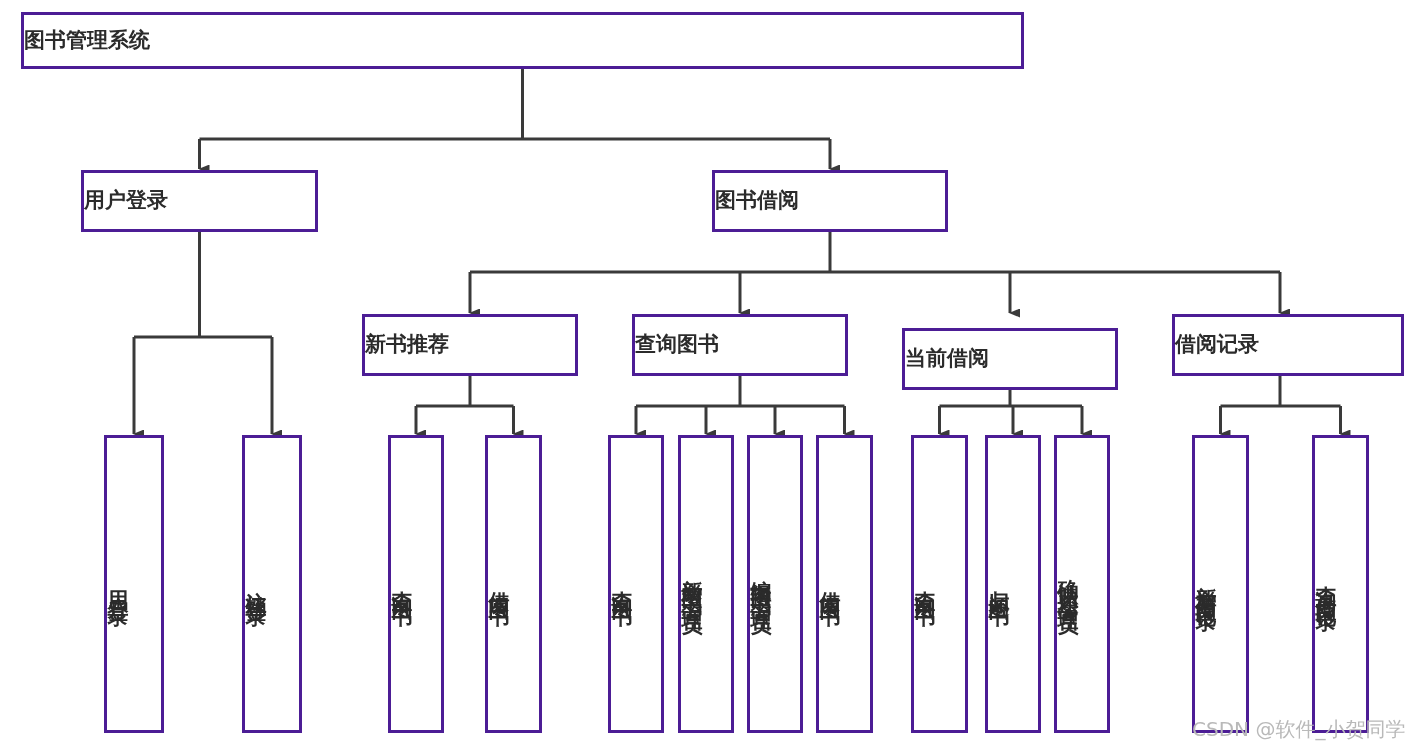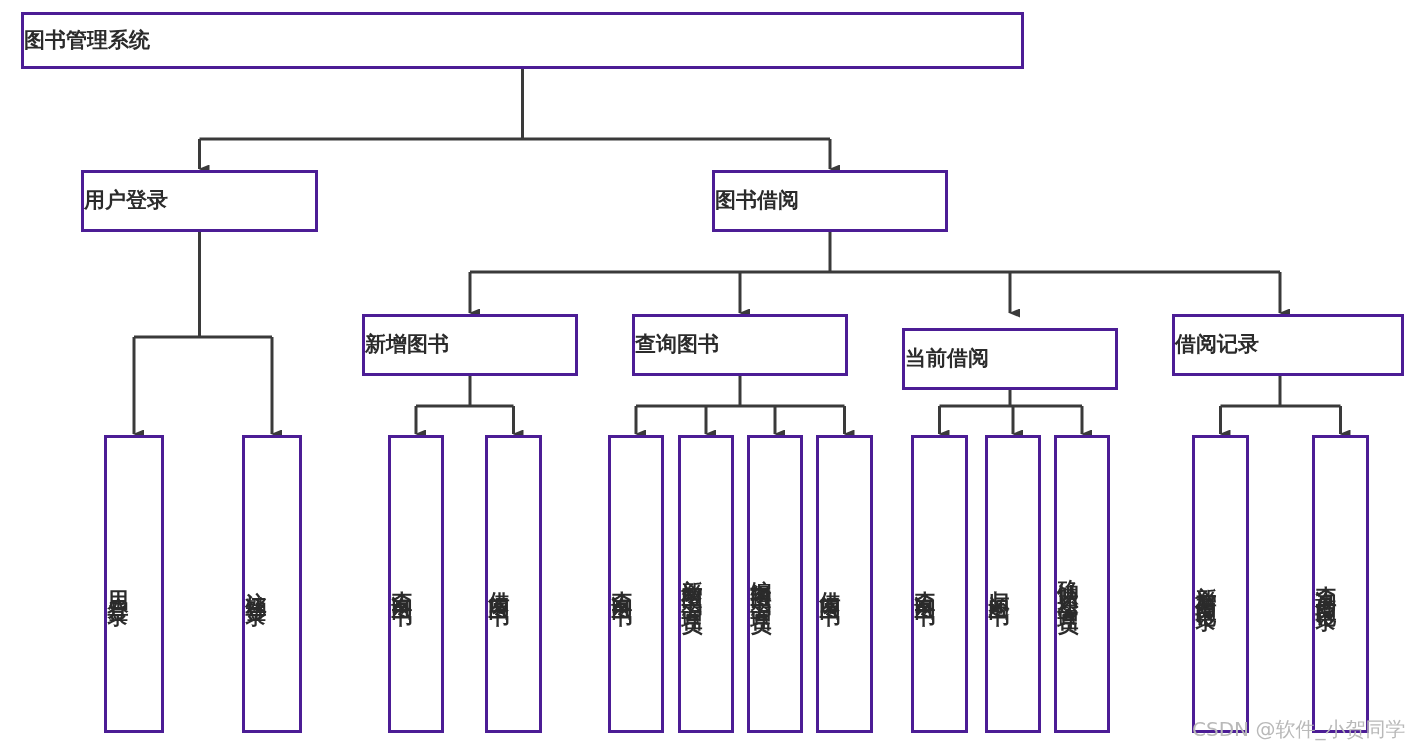--- a/index.html
+++ b/index.html
@@ -74,21 +74,21 @@
       <div class="node-box" style="left: 21px; top: 12px; width: 1003px; height: 57px;">
         <span class="node-label h-label">图书管理系统</span>
       </div>
       <div class="node-box" style="left: 81px; top: 170px; width: 237px; height: 62px;">
         <span class="node-label h-label">用户登录</span>
       </div>
       <div class="node-box" style="left: 712px; top: 170px; width: 236px; height: 62px;">
         <span class="node-label h-label">图书借阅</span>
       </div>
       <div class="node-box" style="left: 362px; top: 314px; width: 216px; height: 62px;">
-        <span class="node-label h-label">新增图书</span>
+        <span class="node-label h-label">新书推荐</span>
       </div>
       <div class="node-box" style="left: 632px; top: 314px; width: 216px; height: 62px;">
         <span class="node-label h-label">查询图书</span>
       </div>
       <div class="node-box" style="left: 902px; top: 328px; width: 216px; height: 62px;">
         <span class="node-label h-label">当前借阅</span>
       </div>
       <div class="node-box" style="left: 1172px; top: 314px; width: 232px; height: 62px;">
         <span class="node-label h-label">借阅记录</span>
       </div>

